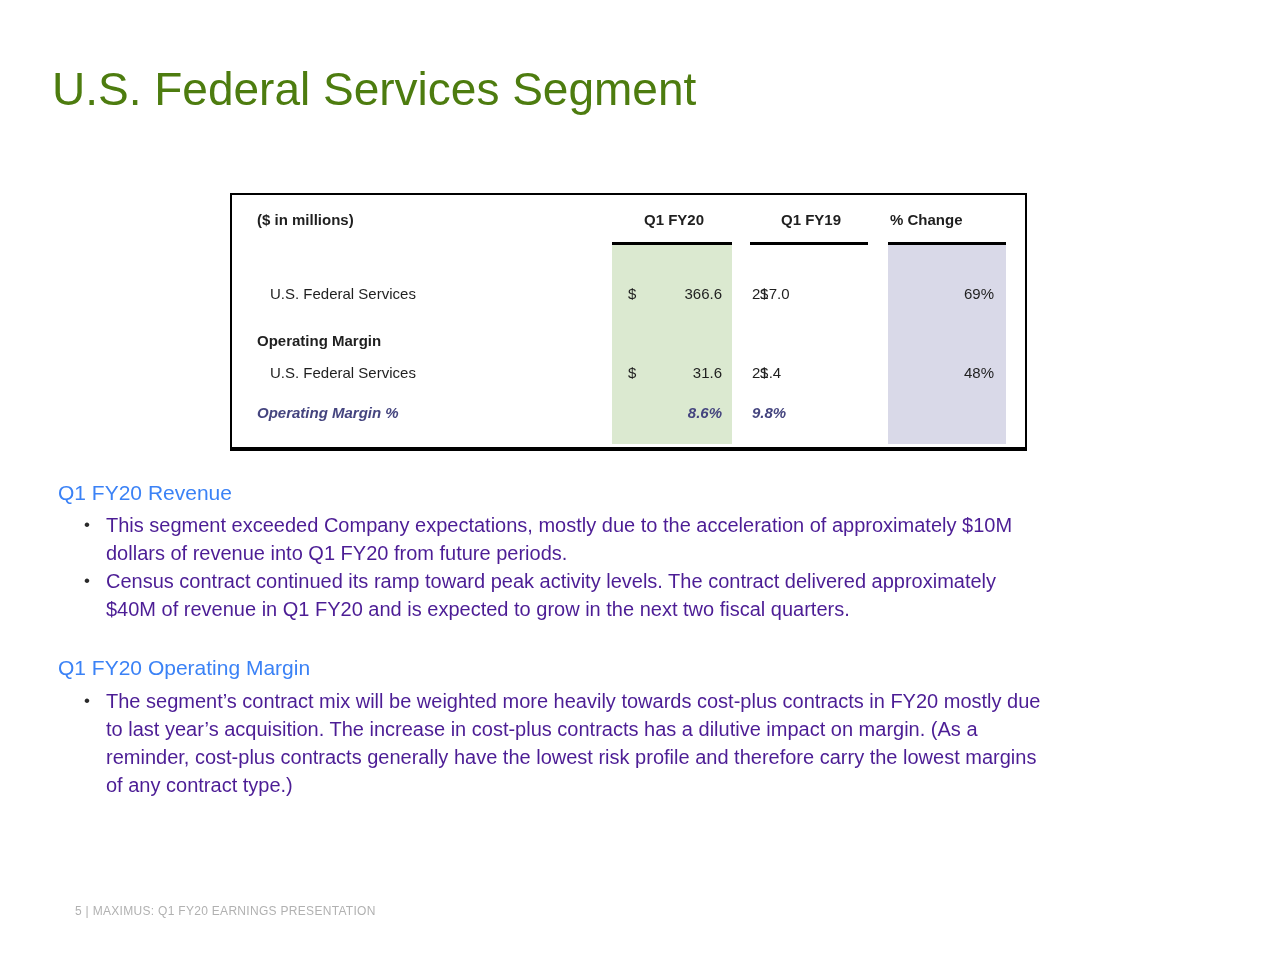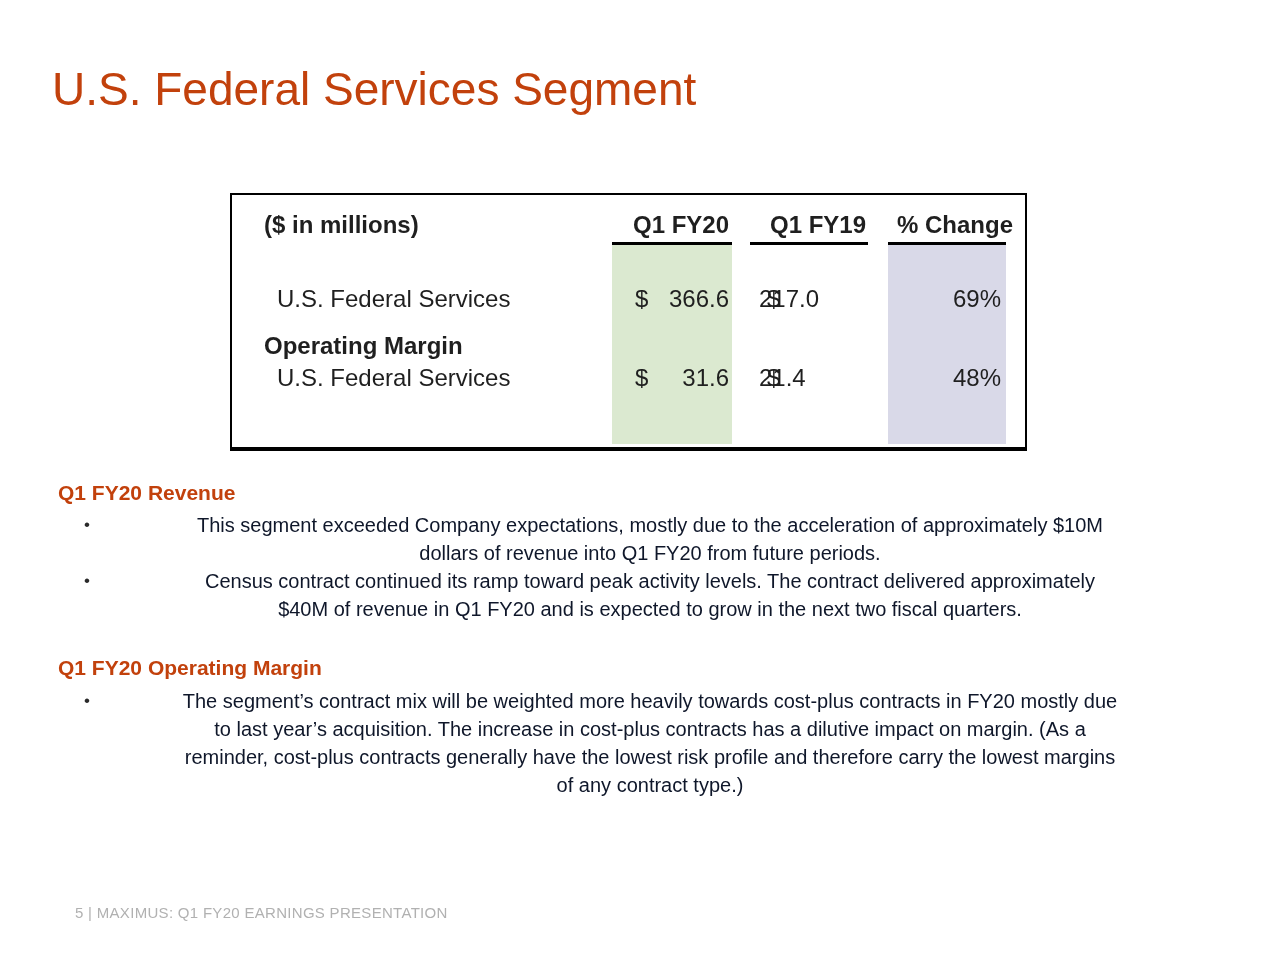--- a/index.html
+++ b/index.html
@@ -2,37 +2,37 @@
 <html><head>
 <meta charset="utf-8">
 <style>
   * { margin: 0; padding: 0; box-sizing: border-box; }
   html, body { width: 1280px; height: 960px; background: #ffffff; overflow: hidden; }
   body { font-family: "Liberation Sans", "DejaVu Sans", sans-serif; position: relative; color: #1f1f1f; }
 
   .slide-title {
     position: absolute; left: 52px; top: 62px;
     font-size: 46px; font-weight: 400; letter-spacing: 0px;
-    color: #c2410c; white-space: nowrap;
+    color: #4d7c0f; white-space: nowrap;
   }
 
   
   .fin-table {
     position: absolute; left: 230px; top: 193px; width: 797px; height: 258px;
     border: 2px solid #000; border-bottom-width: 4px; background: #fff;
   }
   .col-fill { position: absolute; top: 50px; bottom: 3px; }
   .fill-fy20 { left: 380px; width: 120px; background: #dbe9d0; }
   .fill-chg  { left: 656px; width: 118px; background: #d9d9e8; }
   .head-rule { position: absolute; top: 47px; height: 3px; background: #000; }
   .rule-fy20 { left: 380px; width: 120px; }
   .rule-fy19 { left: 518px; width: 118px; }
   .rule-chg  { left: 656px; width: 118px; }
 
-  .t-row { position: absolute; left: 9px; width: 100%; height: 26px; font-size: 24px; }
+  .t-row { position: absolute; left: 2px; width: 100%; height: 26px; font-size: 15px; }
   .t-row span { position: absolute; white-space: nowrap; }
   .row-header { top: 16px; font-weight: 700; }
   .row-rev-h  { top: 56px; }
   .row-rev-v  { top: 90px; }
   .row-oi-h   { top: 137px; }
   .row-oi-v   { top: 169px; }
   .row-margin { top: 209px; }
 
   .c-label   { left: 23px; font-weight: 700; }
   .c-label-i { left: 36px; font-weight: 400; }
@@ -42,39 +42,38 @@
   .c-d-fy20  { left: 394px; }
   .c-v-fy20  { left: 380px; width: 108px; text-align: right; }
   .c-d-fy19  { left: 526px; }
   .c-v-fy19  { left: 518px; width: 106px; text-align: left; }
   .c-v-chg   { left: 656px; width: 104px; text-align: right; }
   .margin-style { font-weight: 700; font-style: italic; color: #45457f; }
 
   
   .sec-heading {
     position: absolute; left: 58px;
-    font-size: 21px; font-weight: 700; color: #c2410c; white-space: nowrap;
+    font-size: 21px; font-weight: 400; color: #3b82f6; white-space: nowrap;
   }
   .heading-1 { top: 481px; }
   .heading-2 { top: 656px; }
 
   .bullet-list { position: absolute; left: 84px; width: 1110px; list-style: none; }
   .list-1 { top: 511px; }
   .list-2 { top: 687px; }
   .bullet-item { display: flex; align-items: flex-start; }
   .bullet-marker { flex: 0 0 22px; font-size: 17px; line-height: 28px; color: #2a2a2a; }
   .bullet-text {
-    flex: 1 1 auto; font-size: 20px; line-height: 28px; color: #0f172a;
+    flex: 1 1 auto; font-size: 20px; line-height: 28px; color: #4c1d95;
     white-space: pre-wrap;
-    text-align: center;
   }
 
   .slide-footer {
     position: absolute; left: 75px; top: 904px;
-    font-size: 15px; color: #b1b1b1; letter-spacing: 0.3px; white-space: nowrap;
+    font-size: 12px; color: #b1b1b1; letter-spacing: 0.3px; white-space: nowrap;
   }
 </style>
 </head>
 <body>
 
 <h1 class="slide-title">U.S. Federal Services Segment</h1>
 
 <div class="fin-table">
   <div class="col-fill fill-fy20"></div>
   <div class="col-fill fill-chg"></div>
@@ -105,20 +104,25 @@
 
   <div class="t-row row-oi-v">
     <span class="c-label-i">U.S. Federal Services</span>
     <span class="c-d-fy20">$</span>
     <span class="c-v-fy20">31.6</span>
     <span class="c-d-fy19">$</span>
     <span class="c-v-fy19">21.4</span>
     <span class="c-v-chg">48%</span>
   </div>
 
+  <div class="t-row row-margin">
+    <span class="c-label margin-style">Operating Margin %</span>
+    <span class="c-v-fy20 margin-style">8.6%</span>
+    <span class="c-v-fy19 margin-style">9.8%</span>
+  </div>
 </div>
 
 <h2 class="sec-heading heading-1">Q1 FY20 Revenue</h2>
 
 <ul class="bullet-list list-1">
   <li class="bullet-item">
     <span class="bullet-marker">•</span>
     <span class="bullet-text">This segment exceeded Company expectations, mostly due to the acceleration of approximately $10M
 dollars of revenue into Q1 FY20 from future periods.</span>
   </li>

